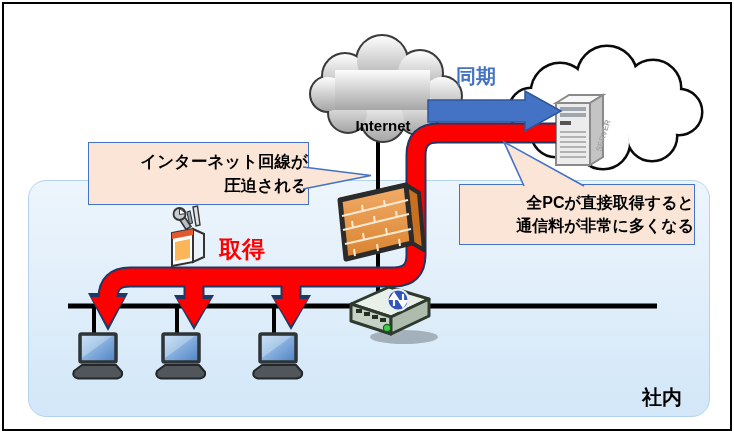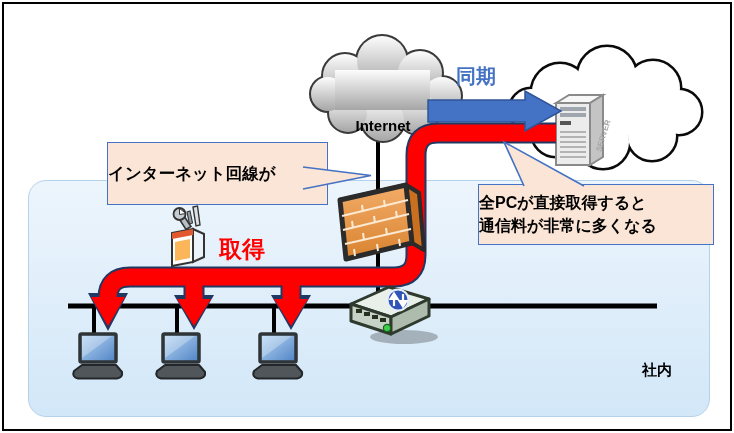--- a/index.html
+++ b/index.html
@@ -4,22 +4,22 @@
 <style>
   html,body{margin:0;padding:0;background:#fff;font-family:"Liberation Sans","DejaVu Sans",sans-serif;}
   #stage{position:relative;width:734px;height:433px;background:#fff;overflow:hidden;}
   #frame{position:absolute;left:2px;top:2px;right:2px;bottom:2px;border:2.5px solid #000;}
   #intranet{position:absolute;left:28px;top:180px;width:680px;height:235px;border-radius:18px;
     background:linear-gradient(180deg,var(--intranet-top) 0%,var(--intranet-bottom) 100%);
     border:1px solid var(--intranet-border);}
   svg{position:absolute;left:0;top:0;}
   .lbl{position:absolute;color:#000;font-weight:bold;white-space:nowrap;}
   .callout{position:absolute;background:var(--callout-bg);border:1.6px solid var(--accent-blue);
-    display:flex;flex-direction:column;align-items:flex-start;justify-content:center;
-    font-weight:bold;font-size:16.5px;line-height:1.4;color:#000;text-align:center;margin-left:19px;}
+    display:flex;flex-direction:column;align-items:flex-end;justify-content:center;
+    font-weight:bold;font-size:16.5px;line-height:1.4;color:#000;text-align:center;}
   .wire{stroke:#000;fill:none;}
   .red-outline{stroke:var(--flow-outline);fill:none;stroke-width:21;}
   .red-line{stroke:var(--flow-red);fill:none;stroke-width:17;}
   .tri-dark{fill:var(--flow-outline);}
   .tri-red{fill:var(--flow-red);}
   .sync-fill{fill:var(--accent-blue);stroke:#2F5597;stroke-width:1.5;}
   .pointer{fill:var(--callout-bg);stroke:var(--accent-blue);stroke-width:1.6;}
 </style>
 </head>
 <body>
@@ -204,24 +204,25 @@
       <polygon points="30,24 41,29 41,52 30,57" fill="#EAF2FA" stroke="#333" stroke-width="2"></polygon>
       <polygon points="9,28 30,24 30,57 9,61" fill="#FFFFFF" stroke="#333" stroke-width="2"></polygon>
       <polygon points="9,28 30,24 30,30 9,34" fill="#E2592F"></polygon>
       <polygon points="12,37 27,34 27,53 12,56" fill="#FBB659"></polygon>
     </g>
   </svg>
 
   <div class="lbl" style="left:346px;top:85px;width:74px;text-align:center;font-size:15px;margin-top:32px;">Internet</div>
   <div class="lbl" style="left:456px;top:63px;font-size:20px;color:var(--accent-blue);">同期</div>
   <div class="lbl" style="left:219px;top:234px;font-size:23px;color:var(--flow-red);">取得</div>
-  <div class="lbl" style="left:642px;top:361px;font-size:15px;">社内</div>
+  <div class="lbl" style="left:642px;top:384px;font-size:20px;">社内</div>
 
   <div class="callout" style="left:88px;top:142px;width:219px;height:61px;">
     <div>インターネット回線が</div>
+    <div>圧迫される</div>
   </div>
   <div class="callout" style="left:459px;top:184px;width:234px;height:59px;font-size:16px;">
     <div>全PCが直接取得すると</div>
     <div>通信料が非常に多くなる</div>
   </div>
 
   <svg width="734" height="433" viewBox="0 0 734 433" style="pointer-events:none;">
     <path class="pointer" d="M303,167 L371,175.5 L303,189"></path>
     <path class="pointer" d="M524,186 L504,142 L584,186"></path>
   </svg>

